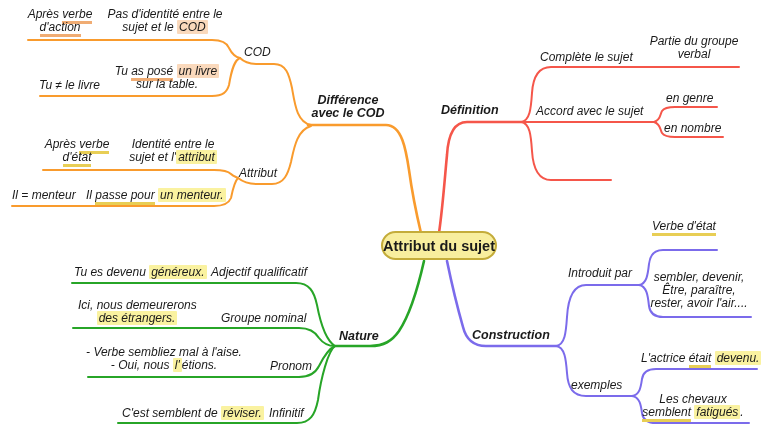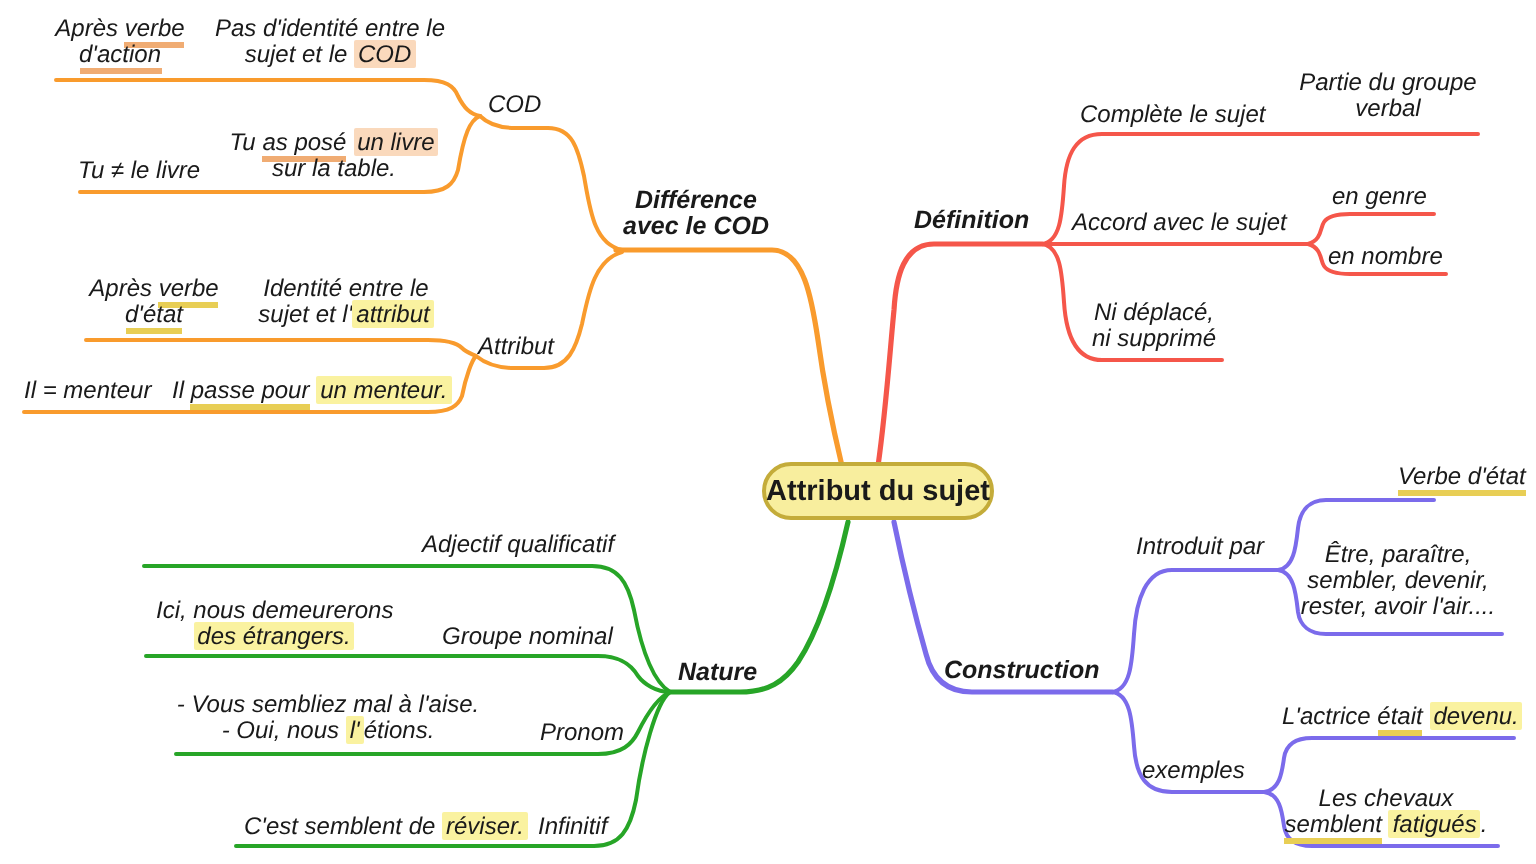--- a/index.html
+++ b/index.html
@@ -113,83 +113,82 @@
     <div class="ln"><span>sujet et l'</span><span class="hl-yellow">attribut</span></div>
   </div>
 
   <div class="tb" style="left:12px;top:189px;">
     <span>Il = menteur</span>
   </div>
   <div class="tb" style="left:86px;top:189px;">
     <span>Il </span><span class="ul-yellow">passe pour</span><span> </span><span class="hl-yellow">un menteur.</span>
   </div>
 
-  <div class="tb bold" style="left:457px;top:104px;">
+  <div class="tb bold" style="left:441px;top:104px;">
     <span>Définition</span>
   </div>
   <div class="tb" style="left:540px;top:51px;">
     <span>Complète le sujet</span>
   </div>
   <div class="tb ctr" style="left:646px;top:35px;width:96px;">
     <div class="ln">Partie du groupe</div>
     <div class="ln">verbal</div>
   </div>
   <div class="tb" style="left:536px;top:105px;">
     <span>Accord avec le sujet</span>
   </div>
   <div class="tb" style="left:666px;top:92px;">
     <span>en genre</span>
   </div>
   <div class="tb" style="left:664px;top:122px;">
     <span>en nombre</span>
   </div>
-  <div class="tb ctr" style="left:535px;top:150px;width:84px;">
-    <div class="ln">Ni déplacé,</div>
-    <div class="ln">ni supprimé</div>
-  </div>
 
   <div class="tb bold" style="left:339px;top:330px;">
     <span>Nature</span>
+  </div>
+  <div class="tb" style="left:74px;top:266px;">
+    <span>Tu es devenu </span><span class="hl-yellow">généreux.</span>
   </div>
   <div class="tb" style="left:211px;top:266px;">
     <span>Adjectif qualificatif</span>
   </div>
   <div class="tb ctr" style="left:78px;top:299px;width:118px;">
     <div class="ln">Ici, nous demeurerons</div>
     <div class="ln"><span class="hl-yellow">des étrangers.</span></div>
   </div>
   <div class="tb" style="left:221px;top:312px;">
     <span>Groupe nominal</span>
   </div>
   <div class="tb ctr" style="left:86px;top:346px;width:156px;">
-    <div class="ln">- Vous sembliez mal à l'aise.</div>
+    <div class="ln">- Verbe sembliez mal à l'aise.</div>
     <div class="ln"><span>- Oui, nous </span><span class="hl-yellow">l'</span><span>étions.</span></div>
   </div>
   <div class="tb" style="left:270px;top:360px;">
     <span>Pronom</span>
   </div>
   <div class="tb" style="left:122px;top:407px;">
     <span>C'est semblent de </span><span class="hl-yellow">réviser.</span>
   </div>
   <div class="tb" style="left:269px;top:407px;">
     <span>Infinitif</span>
   </div>
 
   <div class="tb bold" style="left:472px;top:329px;">
     <span>Construction</span>
   </div>
   <div class="tb" style="left:568px;top:267px;">
     <span>Introduit par</span>
   </div>
-  <div class="tb" style="left:652px;top:232px;margin-left:47px;">
+  <div class="tb" style="left:652px;top:220px;">
     <span class="ul-yellow">Verbe d'état</span>
   </div>
   <div class="tb ctr" style="left:642px;top:271px;width:114px;">
+    <div class="ln">sembler, devenir,</div>
     <div class="ln">Être, paraître,</div>
-    <div class="ln">sembler, devenir,</div>
     <div class="ln">rester, avoir l'air....</div>
   </div>
   <div class="tb" style="left:571px;top:379px;">
     <span>exemples</span>
   </div>
   <div class="tb" style="left:641px;top:352px;">
     <span>L'actrice </span><span class="ul-yellow">était</span><span> </span><span class="hl-yellow">devenu.</span>
   </div>
   <div class="tb ctr" style="left:638px;top:393px;width:110px;">
     <div class="ln">Les chevaux</div>

